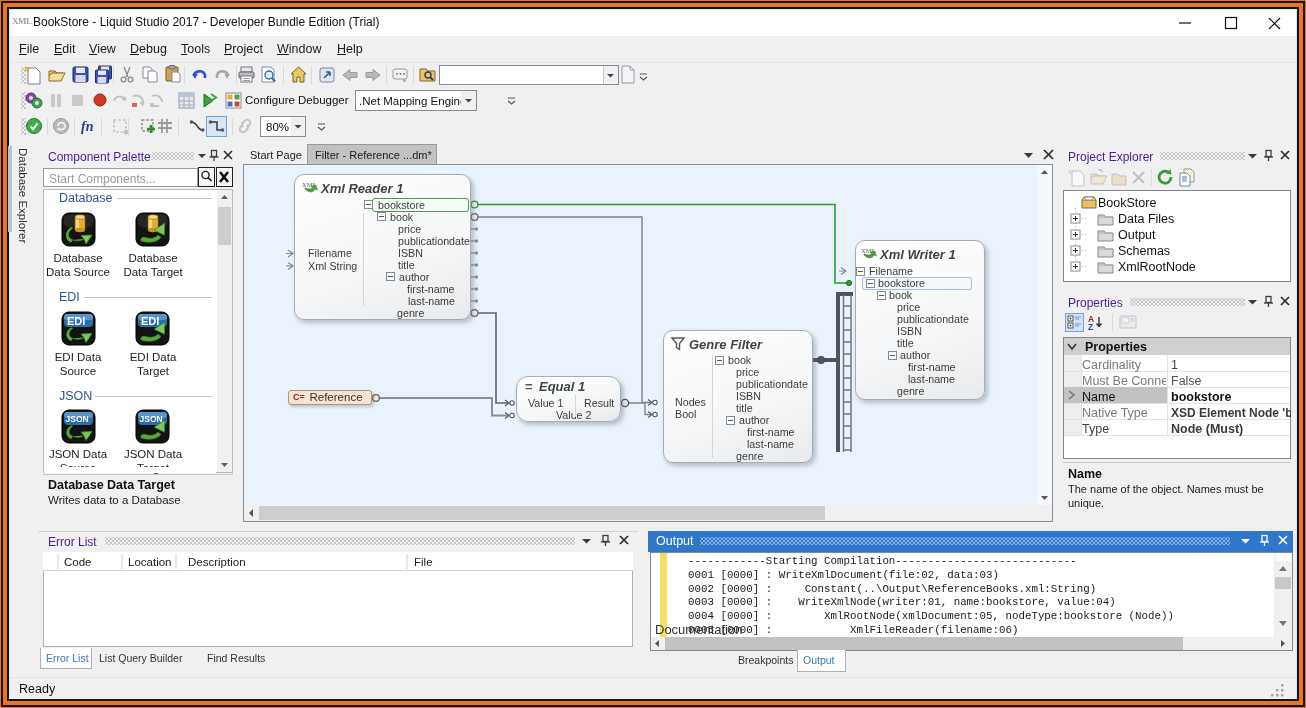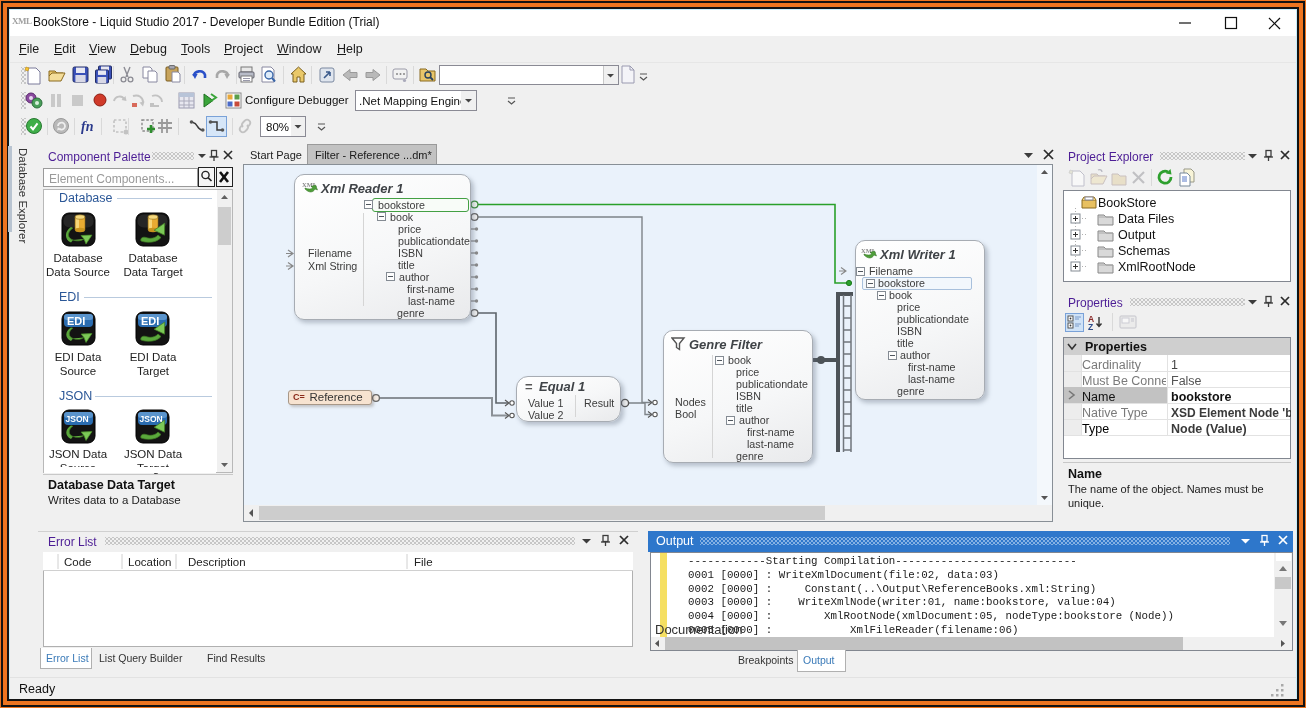--- a/index.html
+++ b/index.html
@@ -335,21 +335,21 @@
       <line x1="13.5" y1="9" x2="22.5" y2="9"></line>
       <line x1="18" y1="9" x2="18" y2="13"></line>
     </g>
   <g stroke="#2b2b2b" stroke-width="1.6">
       <line x1="28" y1="3" x2="36" y2="11"></line>
       <line x1="36" y1="3" x2="28" y2="11"></line>
     </g>
 </svg>
 
 <div class="abs" style="left:43px;top:168px;width:155px;height:19px;background:#fff;border:1px solid #9a9a9a"></div>
-<div class="abs" style="left:49px;top:172px;font-size:12px;color:#9a9a9a">Element Components...</div>
+<div class="abs" style="left:49px;top:172px;font-size:12px;color:#9a9a9a">Start Components...</div>
 <div class="abs" style="left:198px;top:167px;width:17px;height:20px;background:#f5f5f5;border:1.4px solid #222"></div>
 <svg class="abs" style="left:198px;top:167px" width="17" height="20">
     <circle cx="7.5" cy="8" r="3.6" fill="none" stroke="#222" stroke-width="1.4"></circle>
     <line x1="10" y1="10.6" x2="13.5" y2="14" stroke="#222" stroke-width="1.6"></line>
   </svg>
 <div class="abs" style="left:216px;top:167px;width:17px;height:20px;background:#f5f5f5;border:1.4px solid #222"></div>
 <svg class="abs" style="left:216px;top:167px" width="17" height="20">
     <g stroke="#111" stroke-width="2.6">
       <line x1="4" y1="5" x2="12" y2="15"></line>
       <line x1="12" y1="5" x2="4" y2="15"></line>
@@ -584,21 +584,21 @@
 <div class="exp" style="left:386px;top:272px"></div>
 <div class="titem" style="left:399px;top:271.5px">author</div>
 <div class="titem" style="left:407px;top:283.5px">first-name</div>
 <div class="titem" style="left:408px;top:295.5px">last-name</div>
 <div class="titem" style="left:397px;top:307.5px">genre</div>
 
 <div class="node" style="left:516px;top:376px;width:105px;height:46px;border-radius:12px"></div>
 <div class="abs" style="left:525px;top:379px;font-size:13px;font-weight:bold;color:#555">=</div>
 <div class="abs ntitle" style="left:539px;top:379px">Equal 1</div>
 <div class="titem" style="left:528px;top:397.5px">Value 1</div>
-<div class="titem" style="left:528px;top:409.5px">Value 2</div>
+<div class="titem" style="left:556px;top:409.5px">Value 2</div>
 <div class="abs" style="left:575px;top:395px;width:1px;height:22px;background:#d5d5d5"></div>
 <div class="titem" style="left:584px;top:397.5px">Result</div>
 
 <div class="abs" style="left:288px;top:390px;width:84px;height:15px;background:#f7e3d0;border:1px solid #a89888;border-radius:3px;box-shadow:2px 2px 3px rgba(120,110,100,.35)"></div>
 <div class="abs" style="left:293px;top:392.5px;font-size:9px;font-weight:bold;color:#8a2a1a;line-height:9px">C=</div>
 <div class="abs" style="left:306px;top:392px;width:60px;text-align:center;font-size:11.5px;color:#333;line-height:11px">Reference</div>
 
 <div class="node" style="left:663px;top:330px;width:150px;height:133px"></div>
 <svg class="abs" style="left:671px;top:337px" width="15" height="14">
     <path d="M1,1 h12 l-4.5,5.5 v6 l-3,-2 v-4 z" fill="none" stroke="#555" stroke-width="1.4"></path>
@@ -813,22 +813,22 @@
 <div class="abs" style="left:1082px;top:374px;font-size:12.5px;color:#7a7a7a;width:84px;overflow:hidden;white-space:nowrap">Must Be Connect</div>
 <div class="abs" style="left:1171px;top:374px;font-size:12.5px;color:#555">False</div>
 <div class="abs" style="left:1064px;top:387px;width:103px;height:16px;background:#c2c2c2"></div>
 <svg class="abs" style="left:1066px;top:389px" width="14" height="12">
     <path d="M3,2 l5,4 -5,4" fill="none" stroke="#777" stroke-width="1.6"></path>
   </svg>
 <div class="abs" style="left:1082px;top:390px;font-size:12.5px;color:#111">Name</div>
 <div class="abs" style="left:1171px;top:390px;font-size:12.5px;font-weight:bold;color:#111">bookstore</div>
 <div class="abs" style="left:1082px;top:406px;font-size:12.5px;color:#7a7a7a">Native Type</div>
 <div class="abs" style="left:1171px;top:406px;font-size:12px;font-weight:bold;color:#3a3a3a;width:120px;overflow:hidden;white-space:nowrap">XSD Element Node 'b</div>
-<div class="abs" style="left:1082px;top:422px;font-size:12.5px;color:#000000">Type</div>
-<div class="abs" style="left:1171px;top:422px;font-size:12.5px;font-weight:bold;color:#3a3a3a">Node (Value)</div>
+<div class="abs" style="left:1082px;top:422px;font-size:12.5px;color:#404040">Type</div>
+<div class="abs" style="left:1171px;top:422px;font-size:12.5px;font-weight:bold;color:#3a3a3a">Node (Must)</div>
 
 <div class="abs" style="left:1063px;top:462px;width:228px;height:65px;background:#f0f0f0;border-top:1px solid #c8c8c8"></div>
 <div class="abs" style="left:1068px;top:467px;font-size:12.5px;font-weight:bold;color:#111">Name</div>
 <div class="abs" style="left:1068px;top:483px;width:200px;font-size:11px;color:#222;line-height:13.5px">The name of the object. Names must be unique.</div>
 
 <div class="abs" style="left:38px;top:531px;width:600px;height:145px;background:#f0f0f0;border-top:1px solid #d0d0d0"></div>
 <div class="abs hdr" style="left:48px;top:535px">Error List</div>
 <div class="abs griptex" style="left:105px;top:537px;width:470px"></div>
 <svg class="abs" style="left:578px;top:533px" width="56" height="16">
   <path d="M4,6 l4.5,4.5 4.5,-4.5 z" fill="#3c3c3c"></path>

